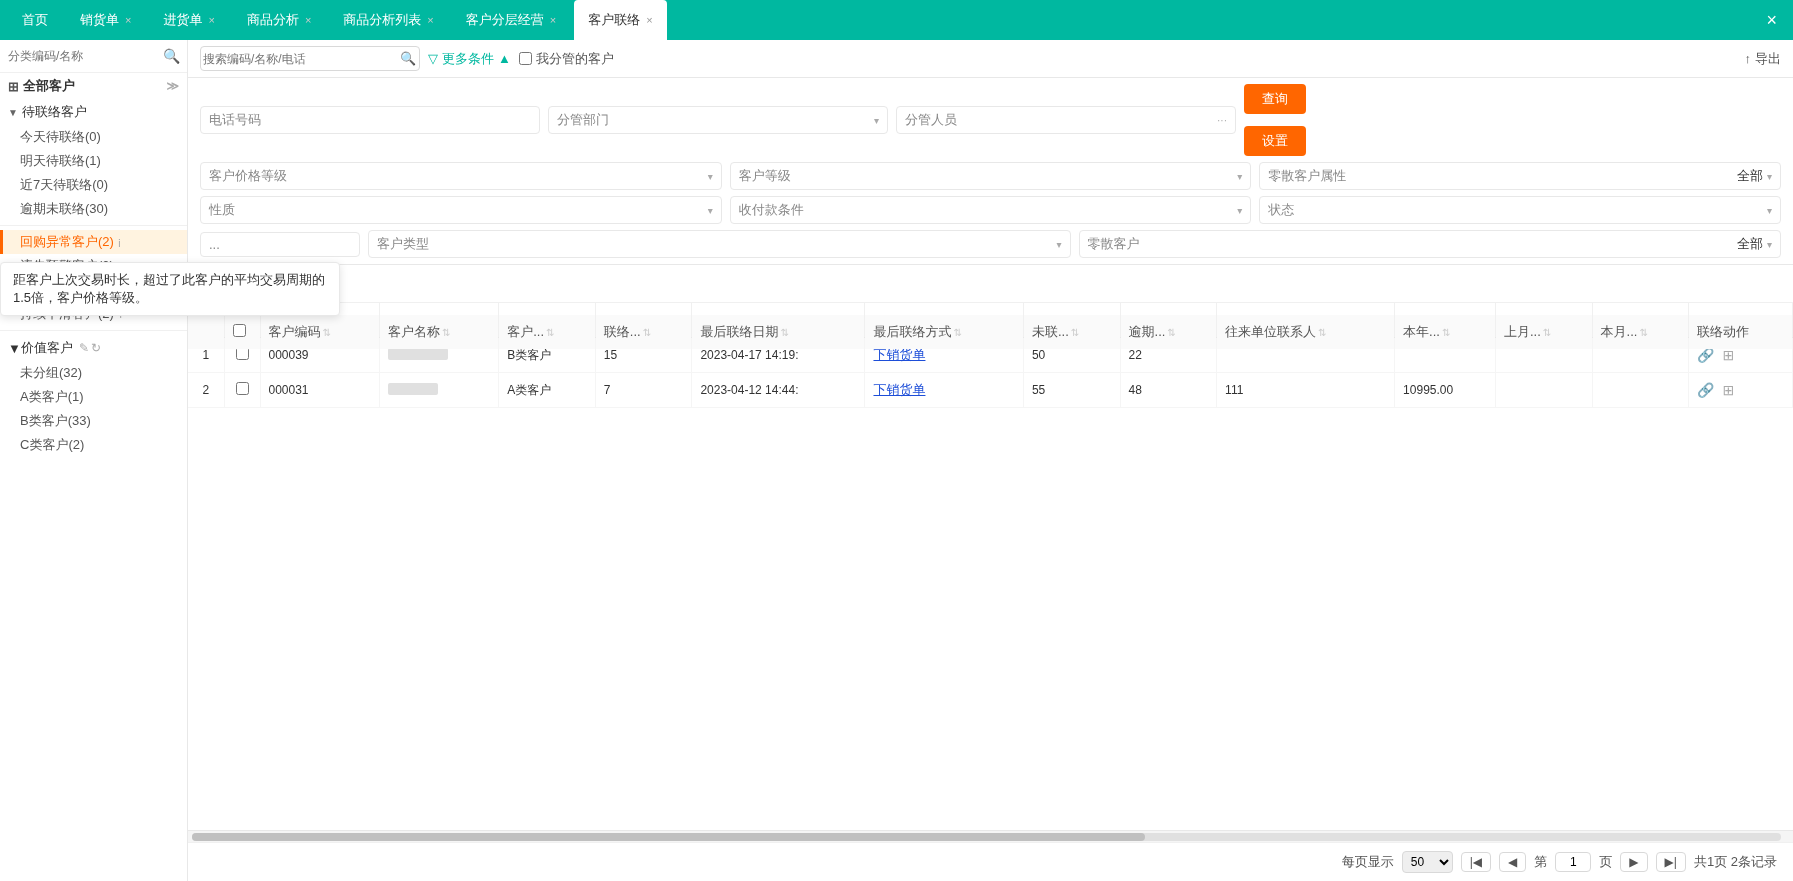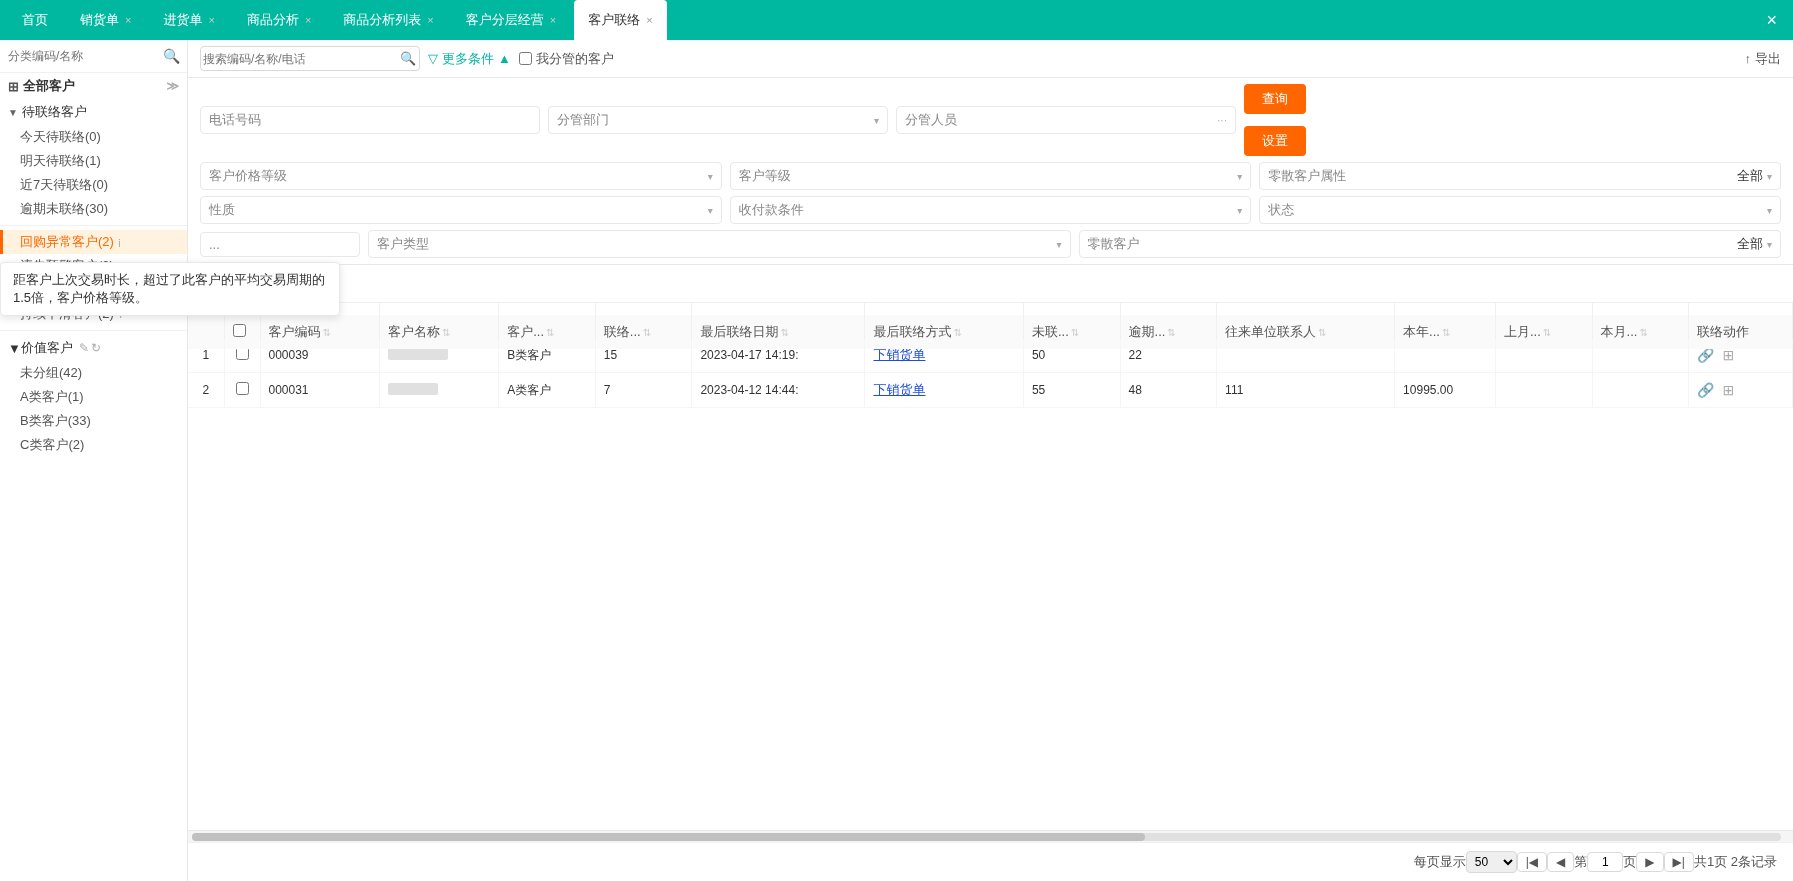--- a/index.html
+++ b/index.html
@@ -152,21 +152,21 @@
     .col-checkbox { width: 36px; text-align: center; }
     .col-num { width: 36px; text-align: center; }
     .link-text { color: #1d4ed8; text-decoration: underline; cursor: pointer; }
     .action-icons { display: flex; gap: 8px; }
     .action-icon { color: #aaa; cursor: pointer; font-size: 14px; }
 
     
     .pagination-bar {
       display: flex; align-items: center; justify-content: flex-end;
       padding: 8px 16px; background: #fff; border-top: 1px solid #f0f0f0;
-      font-size: 12px; color: #555;
+      gap: 8px; font-size: 12px; color: #555;
     }
     .page-size-select {
       border: 1px solid #d9d9d9; border-radius: 4px; padding: 2px 4px; font-size: 12px;
     }
     .page-btn {
       border: 1px solid #d9d9d9; background: #fff; border-radius: 4px;
       padding: 2px 8px; cursor: pointer; color: #555; font-size: 12px;
     }
     .page-input {
       border: 1px solid #d9d9d9; border-radius: 4px; width: 36px;
@@ -291,21 +291,21 @@
 
     <div class="sidebar-divider"></div>
 
     <div class="sidebar-value-group">
       <span class="arrow">▼</span>
       <span>价值客户</span>
       <span style="margin-left:6px;color:#aaa;font-size:12px;cursor:pointer;">✎</span>
       <span style="margin-left:2px;color:#aaa;font-size:12px;cursor:pointer;">↻</span>
     </div>
     <div class="sidebar-item">
-      <span>未分组(42)</span>
+      <span>未分组(32)</span>
     </div>
     <div class="sidebar-item">
       <span>A类客户(1)</span>
     </div>
     <div class="sidebar-item">
       <span>B类客户(33)</span>
     </div>
     <div class="sidebar-item">
       <span>C类客户(2)</span>
     </div>

